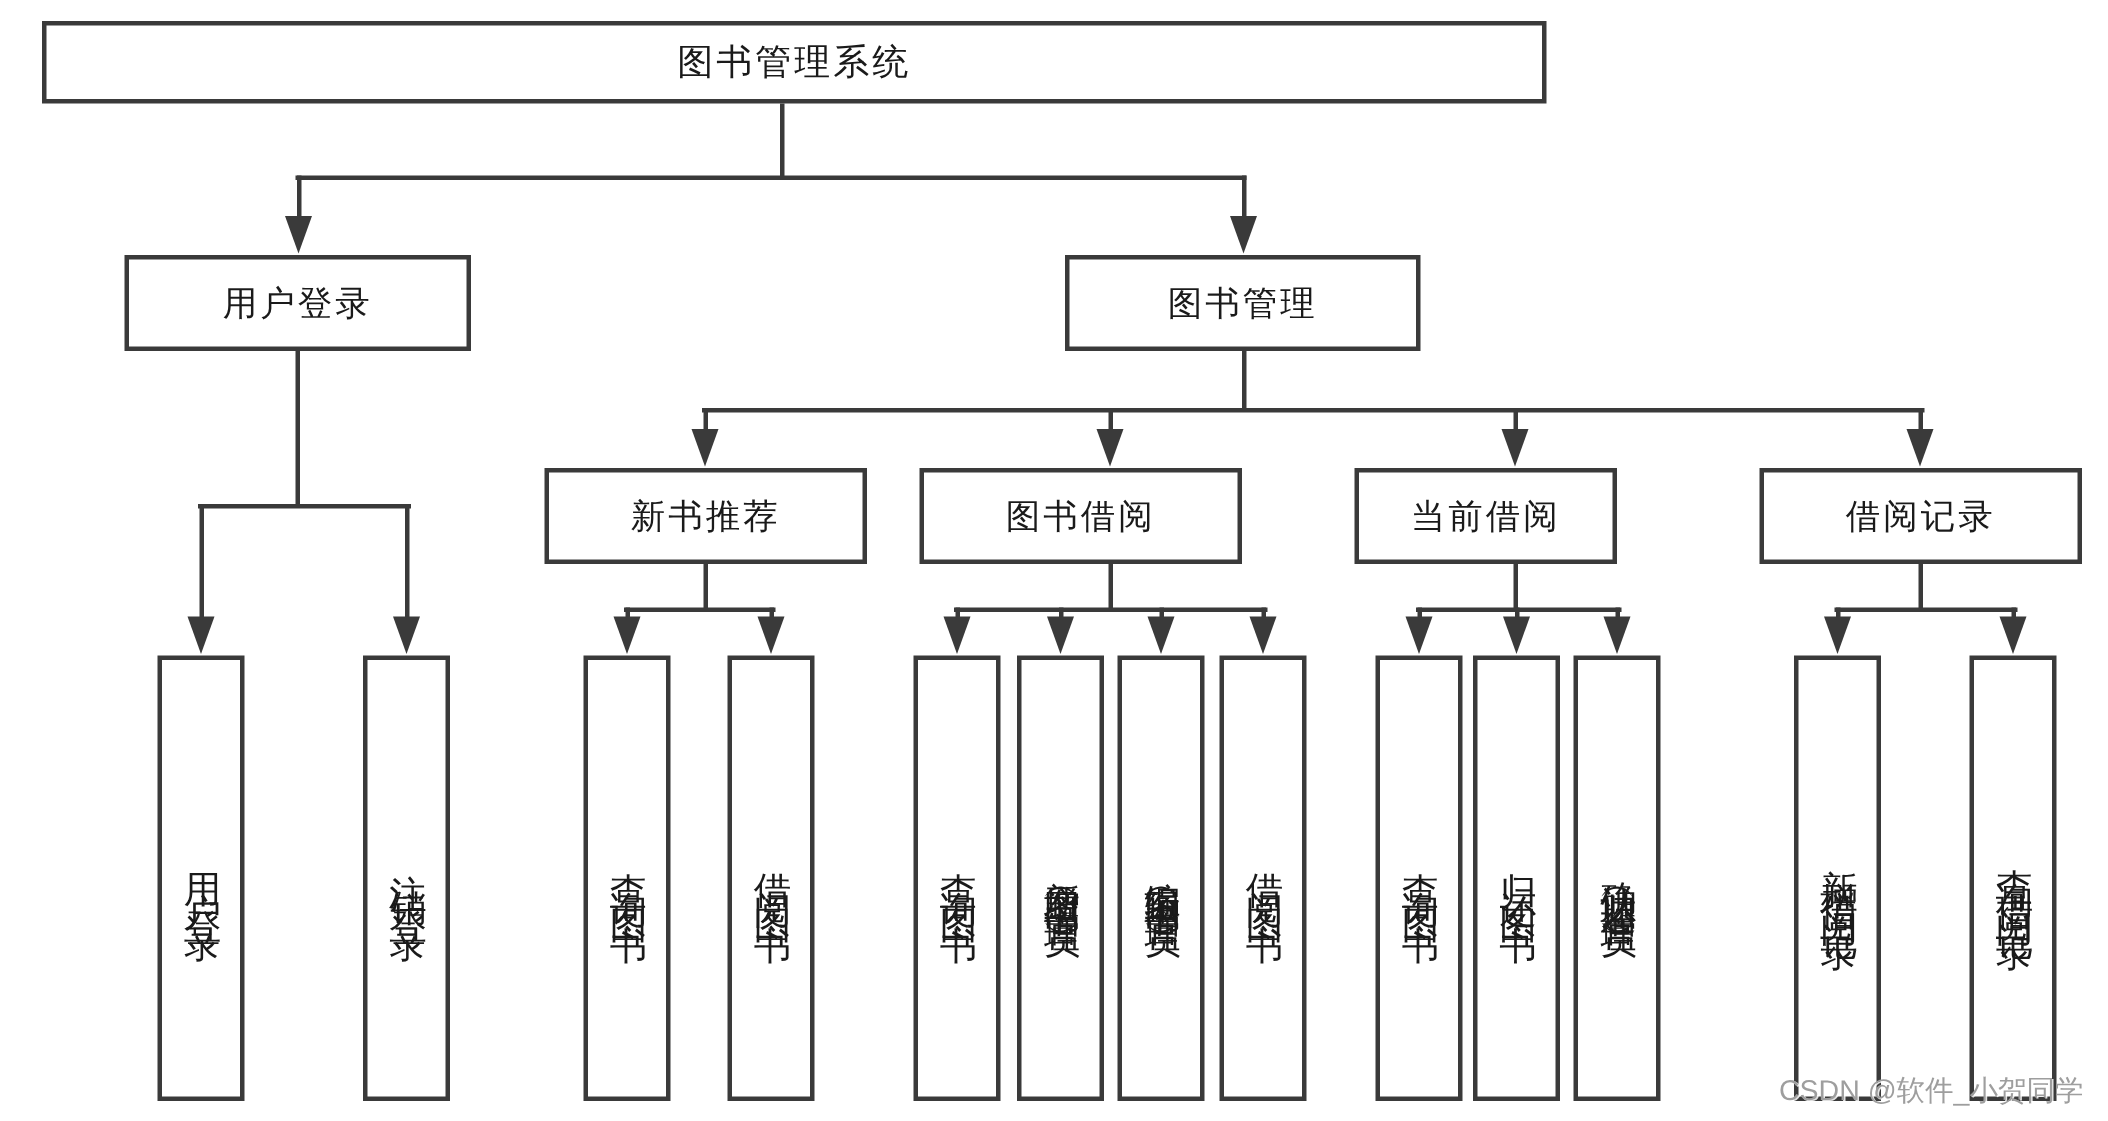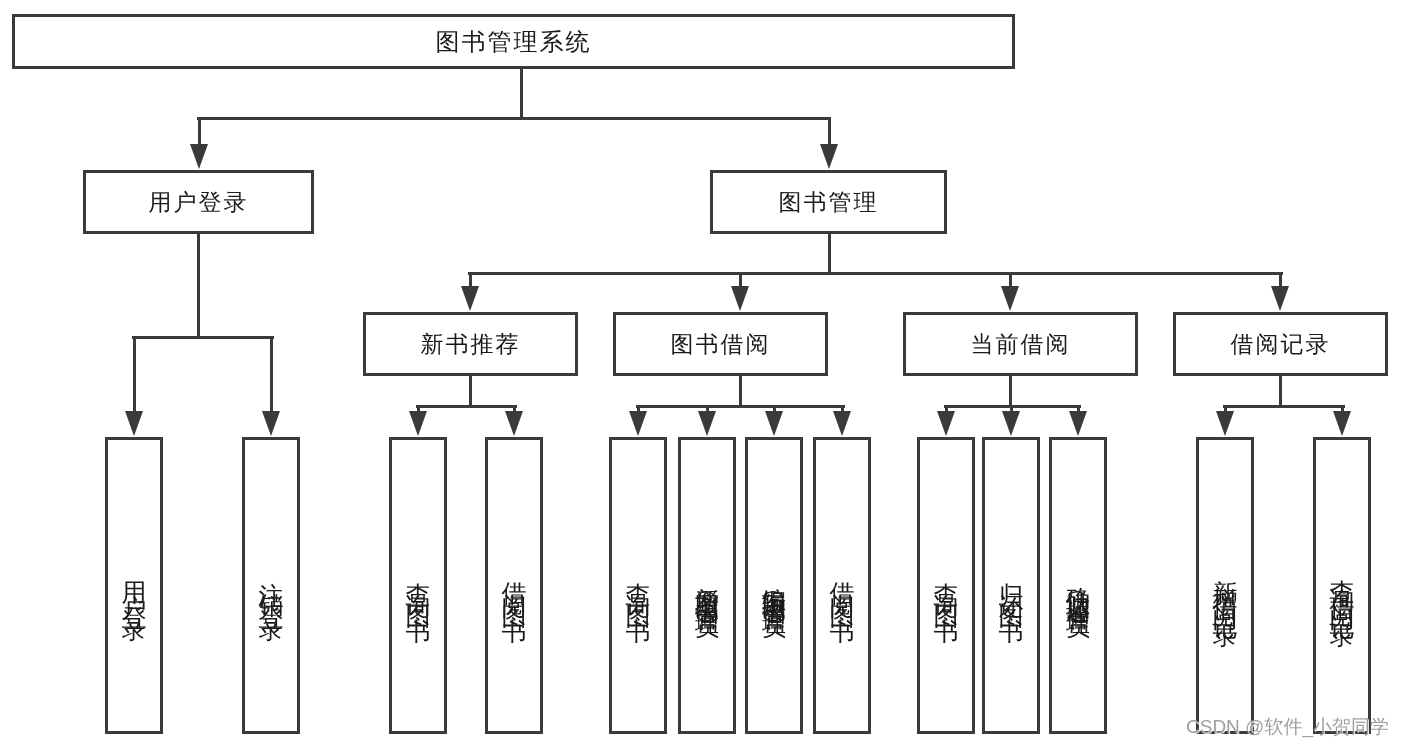--- a/index.html
+++ b/index.html
@@ -54,28 +54,28 @@
     color:var(--wm);
     text-shadow:1px 1px 0 rgba(255,255,255,.85);
     white-space:nowrap;
   }
 </style>
 </head>
 <body>
 
 <div class="canvas">
 
-  <div class="box title" style="left:12px;top:14px;width:1003px;height:55px">图书管理系统</div>
+  <div class="box title" style="left:28px;top:14px;width:1003px;height:55px">图书管理系统</div>
 
   <div class="box" style="left:83px;top:170px;width:231px;height:64px">用户登录</div>
   <div class="box" style="left:710px;top:170px;width:237px;height:64px">图书管理</div>
 
   <div class="box" style="left:363px;top:312px;width:215px;height:64px">新书推荐</div>
   <div class="box" style="left:613px;top:312px;width:215px;height:64px">图书借阅</div>
-  <div class="box" style="left:903px;top:312px;width:235px;height:64px">当前借阅</div>
+  <div class="box" style="left:903px;top:312px;width:175px;height:64px">当前借阅</div>
   <div class="box" style="left:1173px;top:312px;width:215px;height:64px">借阅记录</div>
 
   <div class="box leaf" style="left:105px;top:437px;width:58px;height:297px">用户登录</div>
   <div class="box leaf" style="left:242px;top:437px;width:58px;height:297px">注销登录</div>
 
   <div class="box leaf" style="left:389px;top:437px;width:58px;height:297px">查询图书</div>
   <div class="box leaf" style="left:485px;top:437px;width:58px;height:297px">借阅图书</div>
 
   <div class="box leaf" style="left:609px;top:437px;width:58px;height:297px">查询图书</div>
   <div class="box leaf sp9" style="left:678px;top:437px;width:58px;height:297px">新增图书（管理员）</div>

